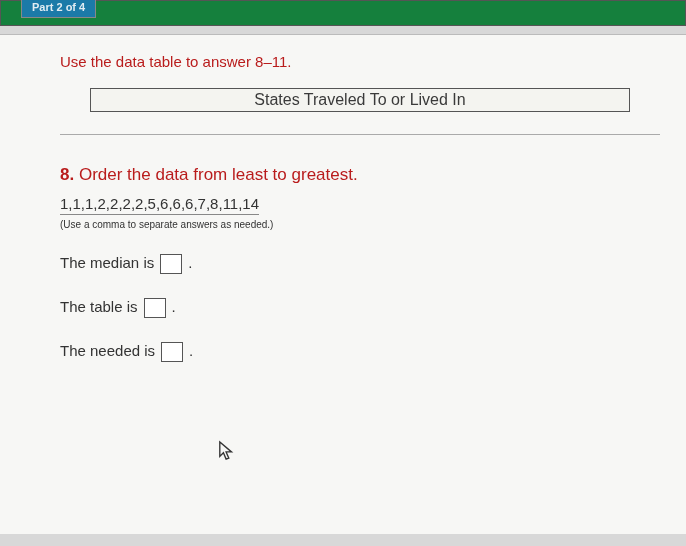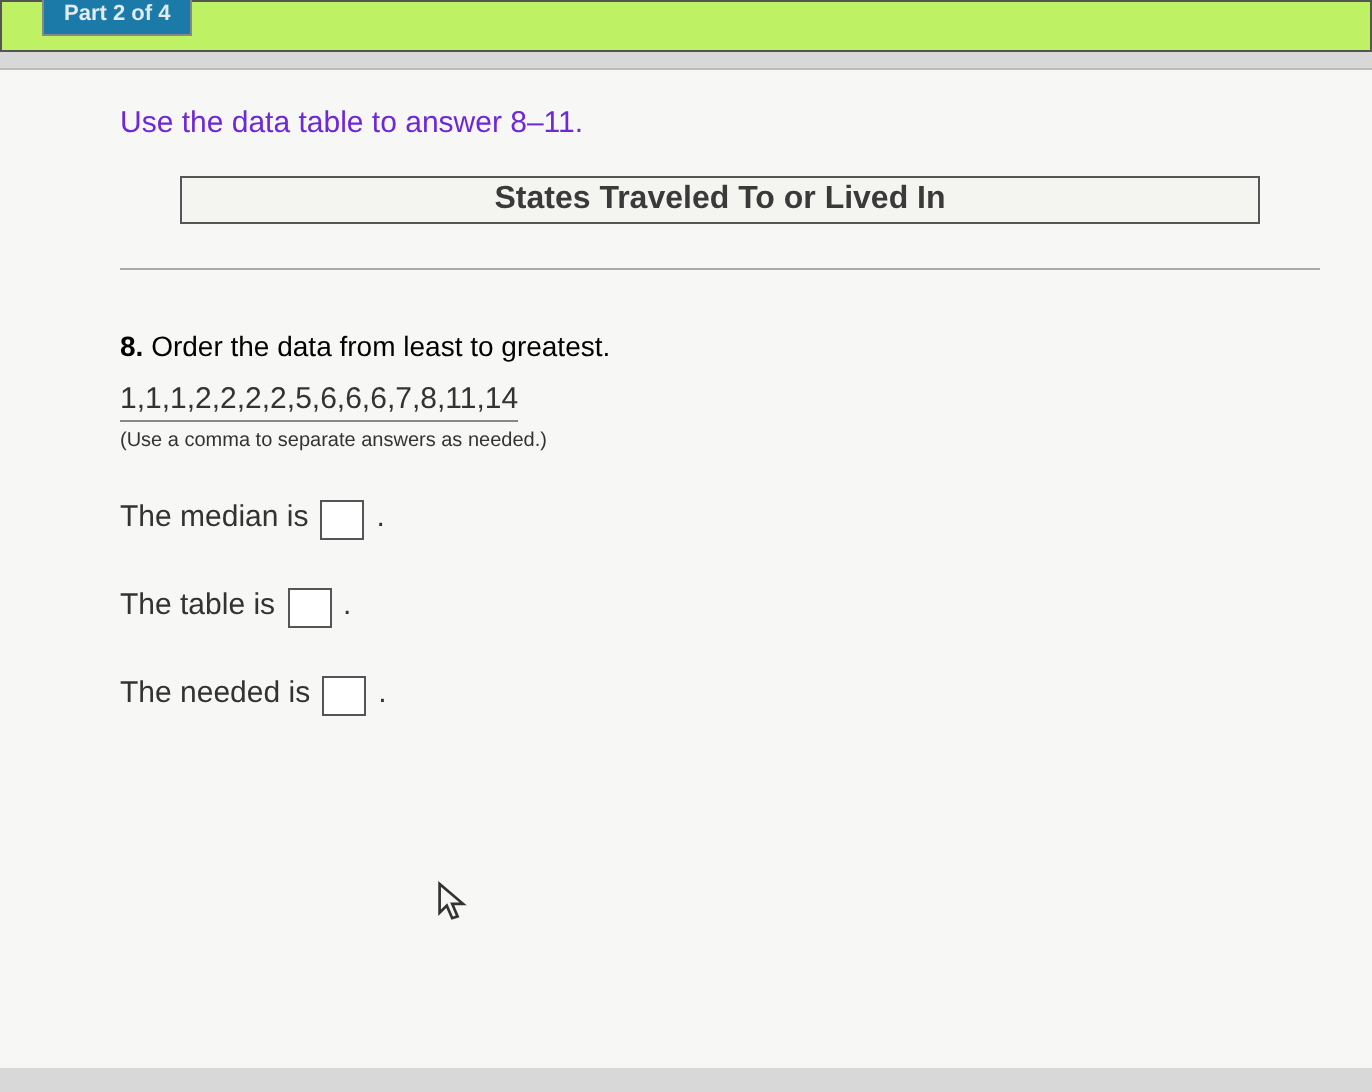--- a/index.html
+++ b/index.html
@@ -5,21 +5,21 @@
   * { box-sizing: border-box; margin: 0; padding: 0; }
   body {
     font-family: Arial, Helvetica, sans-serif;
     background: #d8d8d8;
     width: 686px;
     height: 546px;
     overflow: hidden;
     position: relative;
   }
   .topbar {
-    background: #bef264;
+    background: #15803d;
     height: 26px;
     border: 1px solid #555;
     display: flex;
     align-items: flex-start;
     padding-left: 20px;
     color: #e0ecf2;
     font-size: 11px;
     font-weight: bold;
     position: relative;
   }
@@ -35,44 +35,44 @@
     background: #f7f7f5;
     margin: 8px 0 0 0;
     padding: 18px 26px 60px 60px;
     min-height: 500px;
     border-top: 1px solid #bbb;
     color: #3a3a3a;
   }
   .intro {
     font-size: 15px;
     margin-bottom: 18px;
-    color: #6d28d9;
+    color: #b91c1c;
   }
   .data-table {
     border-collapse: collapse;
     margin: 0 auto 10px auto;
     width: 540px;
   }
   .data-table th, .data-table td {
     border: 1px solid #555;
     text-align: center;
     font-size: 16px;
     padding: 2px 6px;
     background: #f4f4f0;
   }
-  .data-table th { font-weight: bold; }
+  .data-table th { font-weight: normal; }
   .hr-line {
     border: none;
     border-top: 1px solid #aaa;
     margin: 22px 0 30px 0;
   }
   .q-block { margin-bottom: 18px; }
   .q-prompt {
-    font-size: 14px;
-    color: #000000;
+    font-size: 17px;
+    color: #b91c1c;
     margin-bottom: 10px;
   }
   .q-prompt .num { font-weight: bold; }
   .answer-ordered {
     font-size: 15px;
     color: #333;
     padding-bottom: 2px;
     border-bottom: 1px solid #888;
     display: inline-block;
     margin-bottom: 4px;

